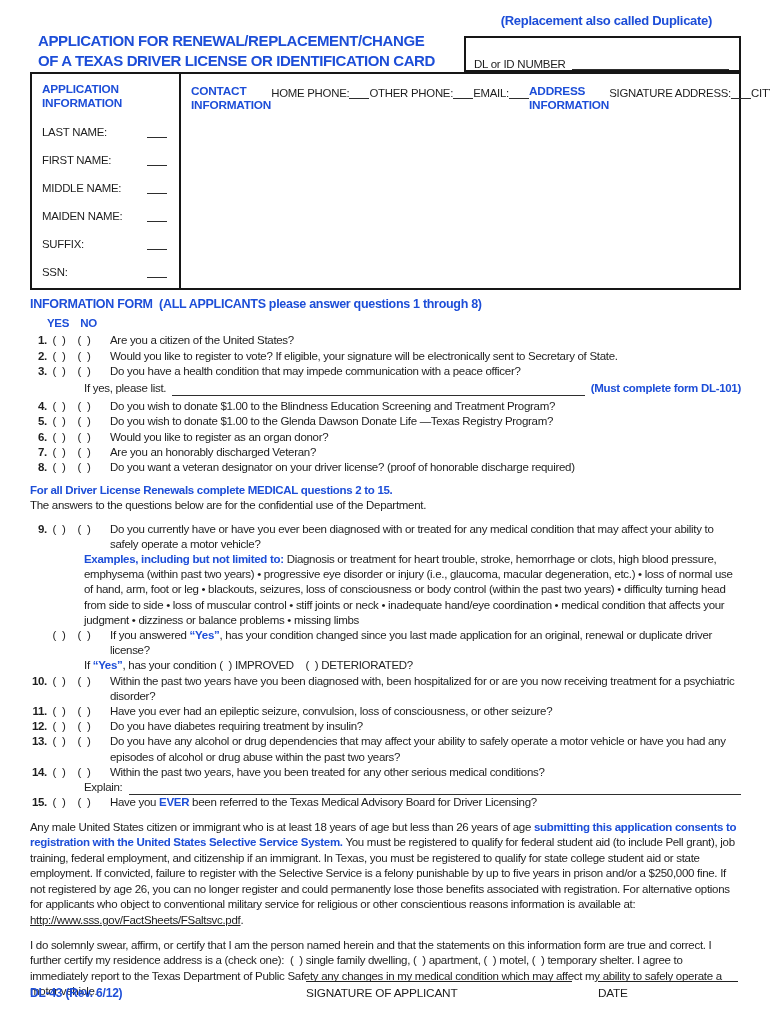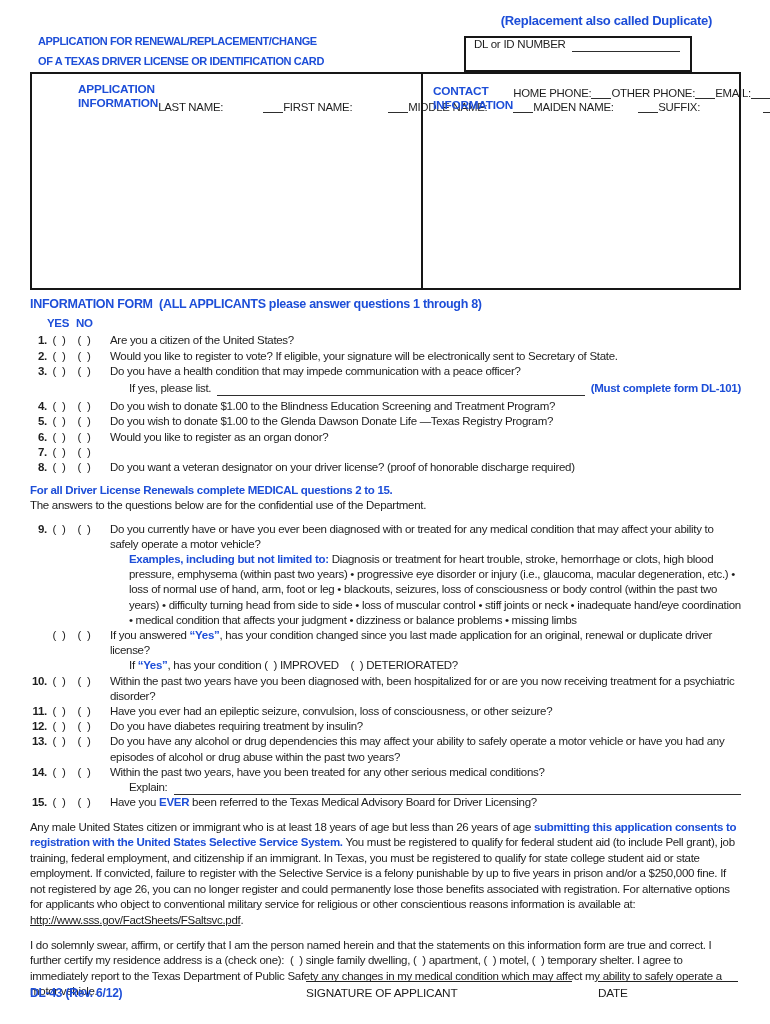--- a/index.html
+++ b/index.html
@@ -7,53 +7,53 @@
   .page {
     position:relative; width:770px; height:1024px; background:#ffffff;
     font-family:"Liberation Sans","DejaVu Sans",sans-serif;
     color:#1e1e1e; overflow:hidden; margin:0 auto;
   }
   .b { font-weight:bold; color:#1d4ed8; }
   .t { white-space:pre-wrap; }
 
   
   .hdr-note { position:absolute; top:13px; right:58px; font-size:13px; letter-spacing:-0.3px; }
-  .title { position:absolute; left:38px; top:31px; font-size:11px; line-height:20px; letter-spacing:-0.4px; }
-  .dlbox { position:absolute; left:464px; top:36px; width:228px; height:36px;
-           border:2px solid #161616; display:flex; align-items:flex-start; padding:0 10px 0 8px; }
+  .title { position:absolute; left:38px; top:31px; font-size:15px; line-height:20px; letter-spacing:-0.4px; }
+  .dlbox { position:absolute; left:464px; top:36px; width:277px; height:36px;
+           border:2px solid #161616; display:flex; align-items:flex-end; padding:0 10px 0 8px; }
   .dlbox .flabel { font-size:11.5px; }
 
   
   .infobox { position:absolute; left:30px; top:72px; width:711px; height:218px; border:2px solid #161616; display:flex; }
-  .leftcol { width:353px; padding:8px 12px 10px 10px; display:flex; flex-direction:row;margin-left:36px; }
+  .leftcol { width:353px; padding:8px 12px 10px 10px; display:flex; flex-direction:column; }
   .rightcol { flex:1; border-left:2px solid #161616; padding:6px 12px 4px 10px; display:flex; flex-direction:row; }
   .sechead { font-size:11.8px; letter-spacing:-0.2px; }
   .flabel { font-size:11.4px; letter-spacing:-0.25px; white-space:pre; }
   .frow { display:flex; align-items:flex-end; }
   .leftcol .frow { height:31px; }
   .leftcol .flabel { width:105px; }
   .rightcol .frow, .rightcol .sechead { height:18.8px; display:flex; align-items:flex-end; }
   .rightcol .sechead { display:block; padding-top:4px; }
   .blank { flex:1; border-bottom:1.5px solid #2e2e2e; height:14px; min-width:20px; }
   .blank.g2 { flex:2.1; }
   .blank.g1 { flex:1; }
   .flabel.pad { padding-left:14px;text-decoration:underline; }
 
   
   .qs { position:absolute; left:30px; top:297px; width:711px; font-size:11.5px; letter-spacing:-0.3px; line-height:15.2px; }
   .infotitle { font-size:12.5px; margin-bottom:4px; letter-spacing:-0.3px; }
   .yesno { display:flex; margin-left:17px; margin-bottom:2px; }
-  .yesno span { width:21px; text-align:left; white-space:pre; }
+  .yesno span { width:21px; text-align:right; white-space:pre; }
   .yesno span + span { margin-left:8px; }
   .qrow { display:flex; align-items:baseline; }
   .qnum { width:17px; text-align:right; font-weight:bold; flex:none; white-space:pre; }
   .paren { width:18px; margin-left:3px; text-align:center; flex:none; white-space:pre; }
   .paren + .paren { margin-left:7px; }
   .qtext { margin-left:17px; flex:1; }
-  .sub { margin-left:99px; }
+  .sub { margin-left:54px; }
   .lrow { display:flex; align-items:flex-end; }
   .lrow .blank { margin:0 6px; height:13px; }
   .mt8 { margin-top:8px; } .mt2 { margin-top:2px; }
   .para { margin-top:9px; line-height:15.6px; }
   .link { text-decoration:underline; }
 
   
   .f-line { position:absolute; border-top:1.5px solid #222; height:0; }
   .f-label { position:absolute; font-size:11.8px; letter-spacing:-0.2px; }
   #sig-line { left:306px; top:981px; width:266px; }
@@ -201,20 +201,21 @@
     <div class="qrow">
       <span class="qnum t">6.</span>
       <span class="paren">(  )</span>
       <span class="paren">(  )</span>
       <span class="qtext t">Would you like to register as an organ donor?</span>
     </div>
     <div class="qrow">
       <span class="qnum t">7.</span>
       <span class="paren">(  )</span>
       <span class="paren">(  )</span>
+      <span class="qtext t">Are you an honorably discharged Veteran?</span>
     </div>
     <div class="qrow">
       <span class="qnum t">8.</span>
       <span class="paren">(  )</span>
       <span class="paren">(  )</span>
       <span class="qtext t">Do you want a veteran designator on your driver license? (proof of honorable discharge required)</span>
     </div>
 
     <div class="mt8">
       <div class="b t">For all Driver License Renewals complete MEDICAL questions 2 to 15.</div>
@@ -254,21 +255,21 @@
     <div class="qrow">
       <span class="qnum t">12.</span>
       <span class="paren">(  )</span>
       <span class="paren">(  )</span>
       <span class="qtext t">Do you have diabetes requiring treatment by insulin?</span>
     </div>
     <div class="qrow">
       <span class="qnum t">13.</span>
       <span class="paren">(  )</span>
       <span class="paren">(  )</span>
-      <span class="qtext t">Do you have any alcohol or drug dependencies this may affect your ability to safely operate a motor vehicle or have you had any episodes of alcohol or drug abuse within the past two years?</span>
+      <span class="qtext t">Do you have any alcohol or drug dependencies that may affect your ability to safely operate a motor vehicle or have you had any episodes of alcohol or drug abuse within the past two years?</span>
     </div>
     <div class="qrow">
       <span class="qnum t">14.</span>
       <span class="paren">(  )</span>
       <span class="paren">(  )</span>
       <span class="qtext t">Within the past two years, have you been treated for any other serious medical conditions?</span>
     </div>
     <div class="lrow sub">
       <span class="t">Explain:</span>
       <span class="blank" style="margin-right:0;"></span>

